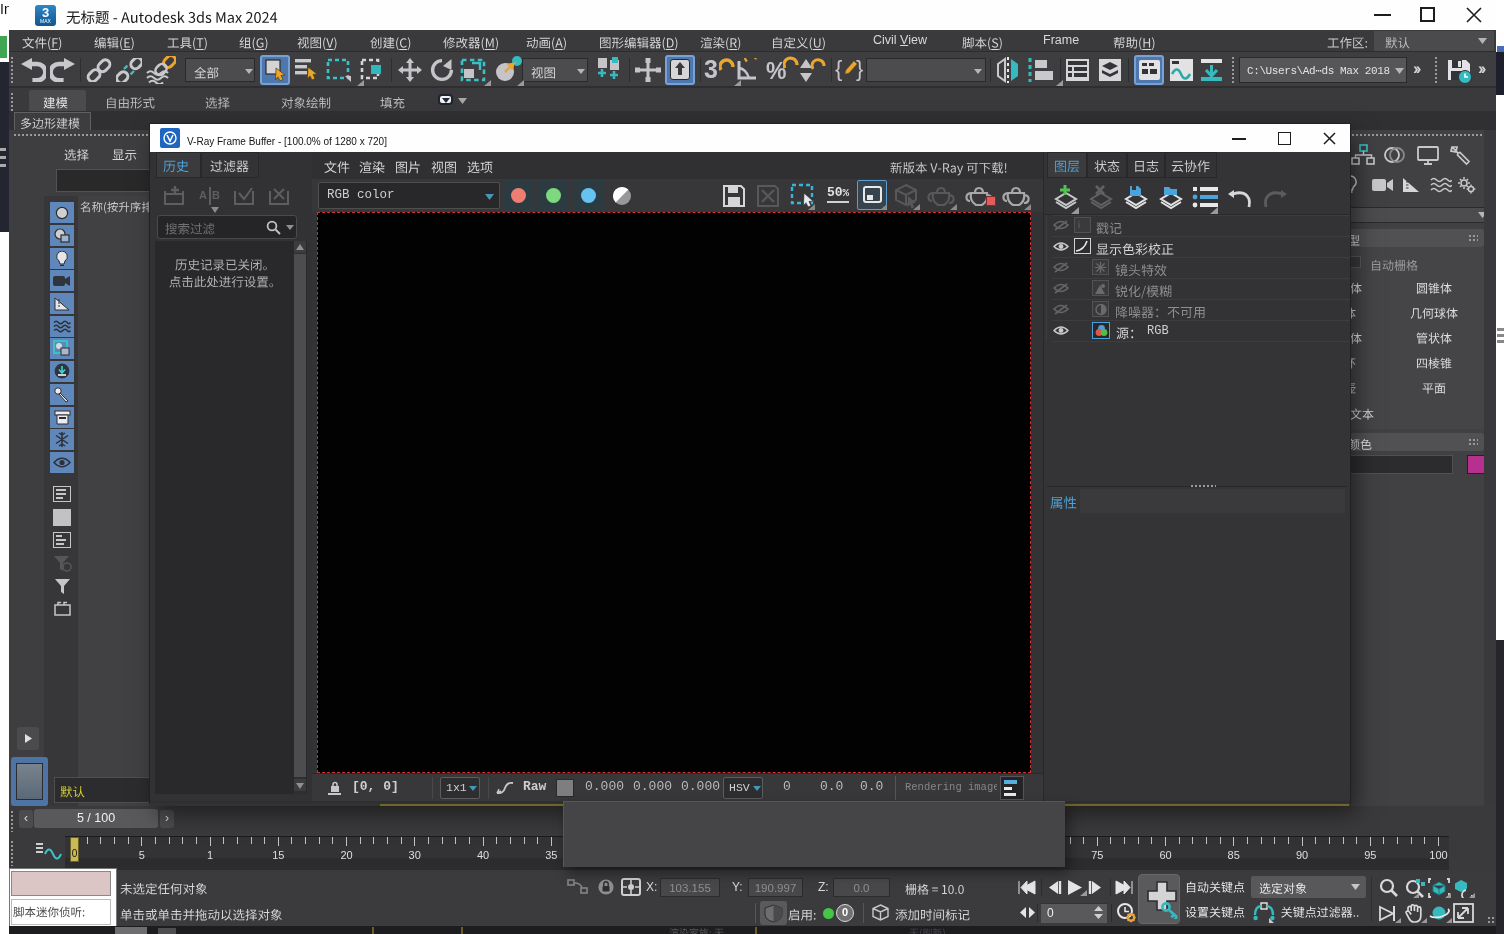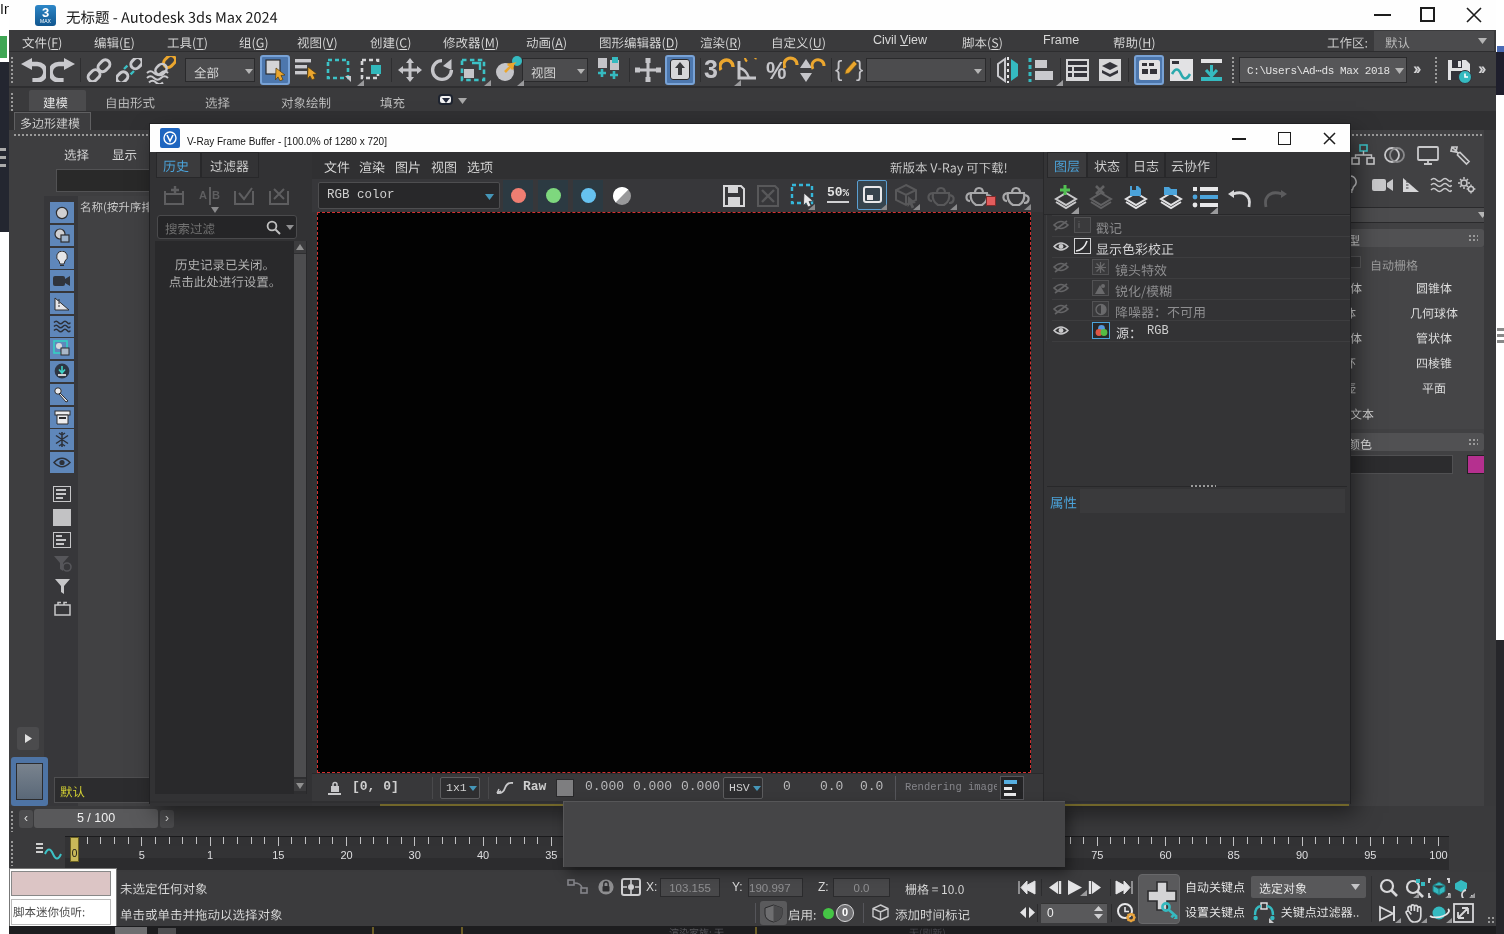--- a/index.html
+++ b/index.html
@@ -1205,21 +1205,21 @@
         <path d="M5.8 8 v-2 a2.2 2.2 0 0 1 4.4 0 v2" fill="none" stroke="#2e2e30" stroke-width="1.4"></path>
       </svg>
  <svg class="ab" style="left:612px;top:878px" width="20" height="18" viewBox="0 0 20 18">
         <rect x="1" y="1" width="18" height="16" rx="2" fill="none" stroke="#cfcfd1" stroke-width="2"></rect>
         <circle cx="10" cy="9" r="3" fill="#cfcfd1"></circle>
         <path d="M10 2 v4 M10 12 v4 M2 9 h4 M14 9 h4" stroke="#cfcfd1" stroke-width="1.6"></path>
       </svg>
  <div class="ab t" style="left:637px;top:880px;font-size:12px">X:</div>
  <div class="ab" style="left:651px;top:878px;width:60px;height:19px;background:#48484a;border:1px solid #2b2b2d;color:#8f8f91;font-size:11.5px;text-align:center;line-height:18px">103.155</div>
  <div class="ab t" style="left:723px;top:880px;font-size:12px">Y:</div>
- <div class="ab" style="left:739px;top:878px;width:55px;height:19px;background:#48484a;border:1px solid #2b2b2d;color:#8f8f91;font-size:11.5px;line-height:18px">190.997</div>
+ <div class="ab" style="left:739px;top:878px;width:55px;height:19px;background:#48484a;border:1px solid #2b2b2d;color:#8f8f91;font-size:11.5px;text-align:center;line-height:18px">190.997</div>
  <div class="ab t" style="left:809px;top:880px;font-size:12px">Z:</div>
  <div class="ab" style="left:824px;top:878px;width:57px;height:19px;background:#48484a;border:1px solid #2b2b2d;color:#8f8f91;font-size:11.5px;text-align:center;line-height:18px">0.0</div>
  <svg class="ab" style="left:896px;top:880px" width="62" height="20" viewBox="0 0 62 20" fill="#d8d8d8">
         <g transform="translate(0,13.9) scale(0.012,-0.012)">
           <use href="#q89" x="0"></use>
           <use href="#q90" x="1000"></use>
           <use href="#q126" x="2224"></use>
           <use href="#q127" x="3003"></use>
           <use href="#q18" x="3558"></use>
           <use href="#q128" x="4113"></use>

